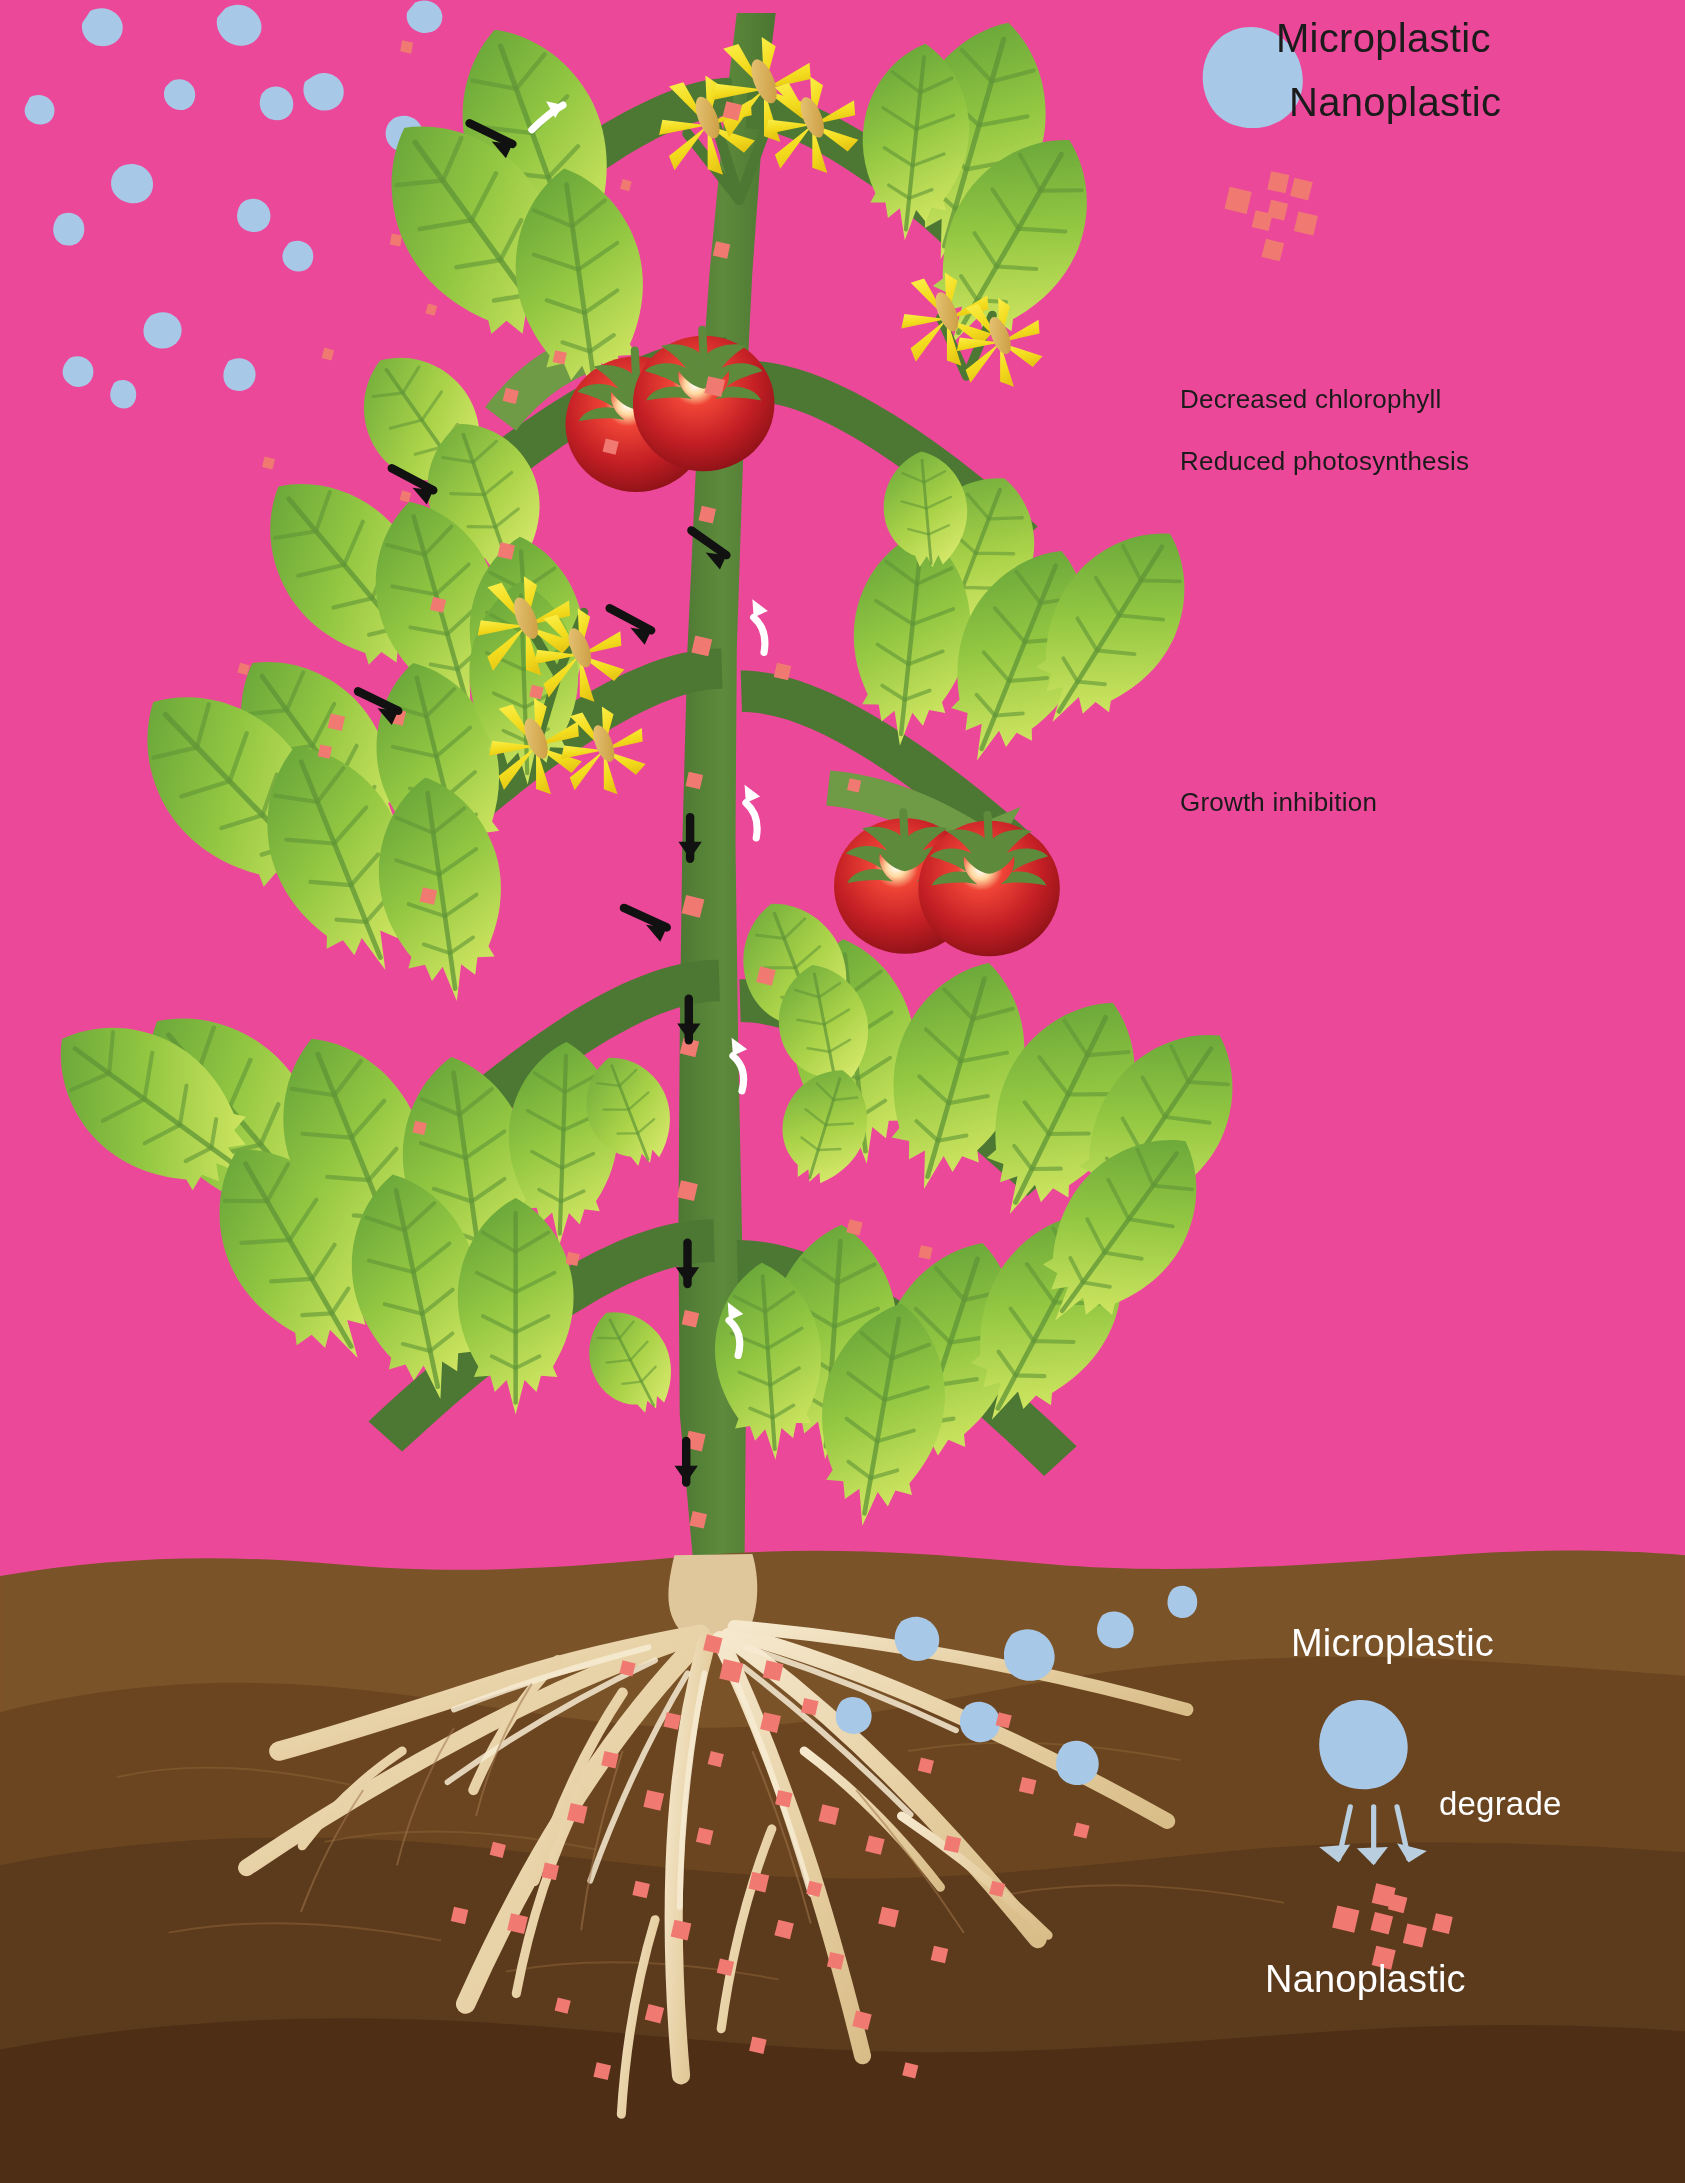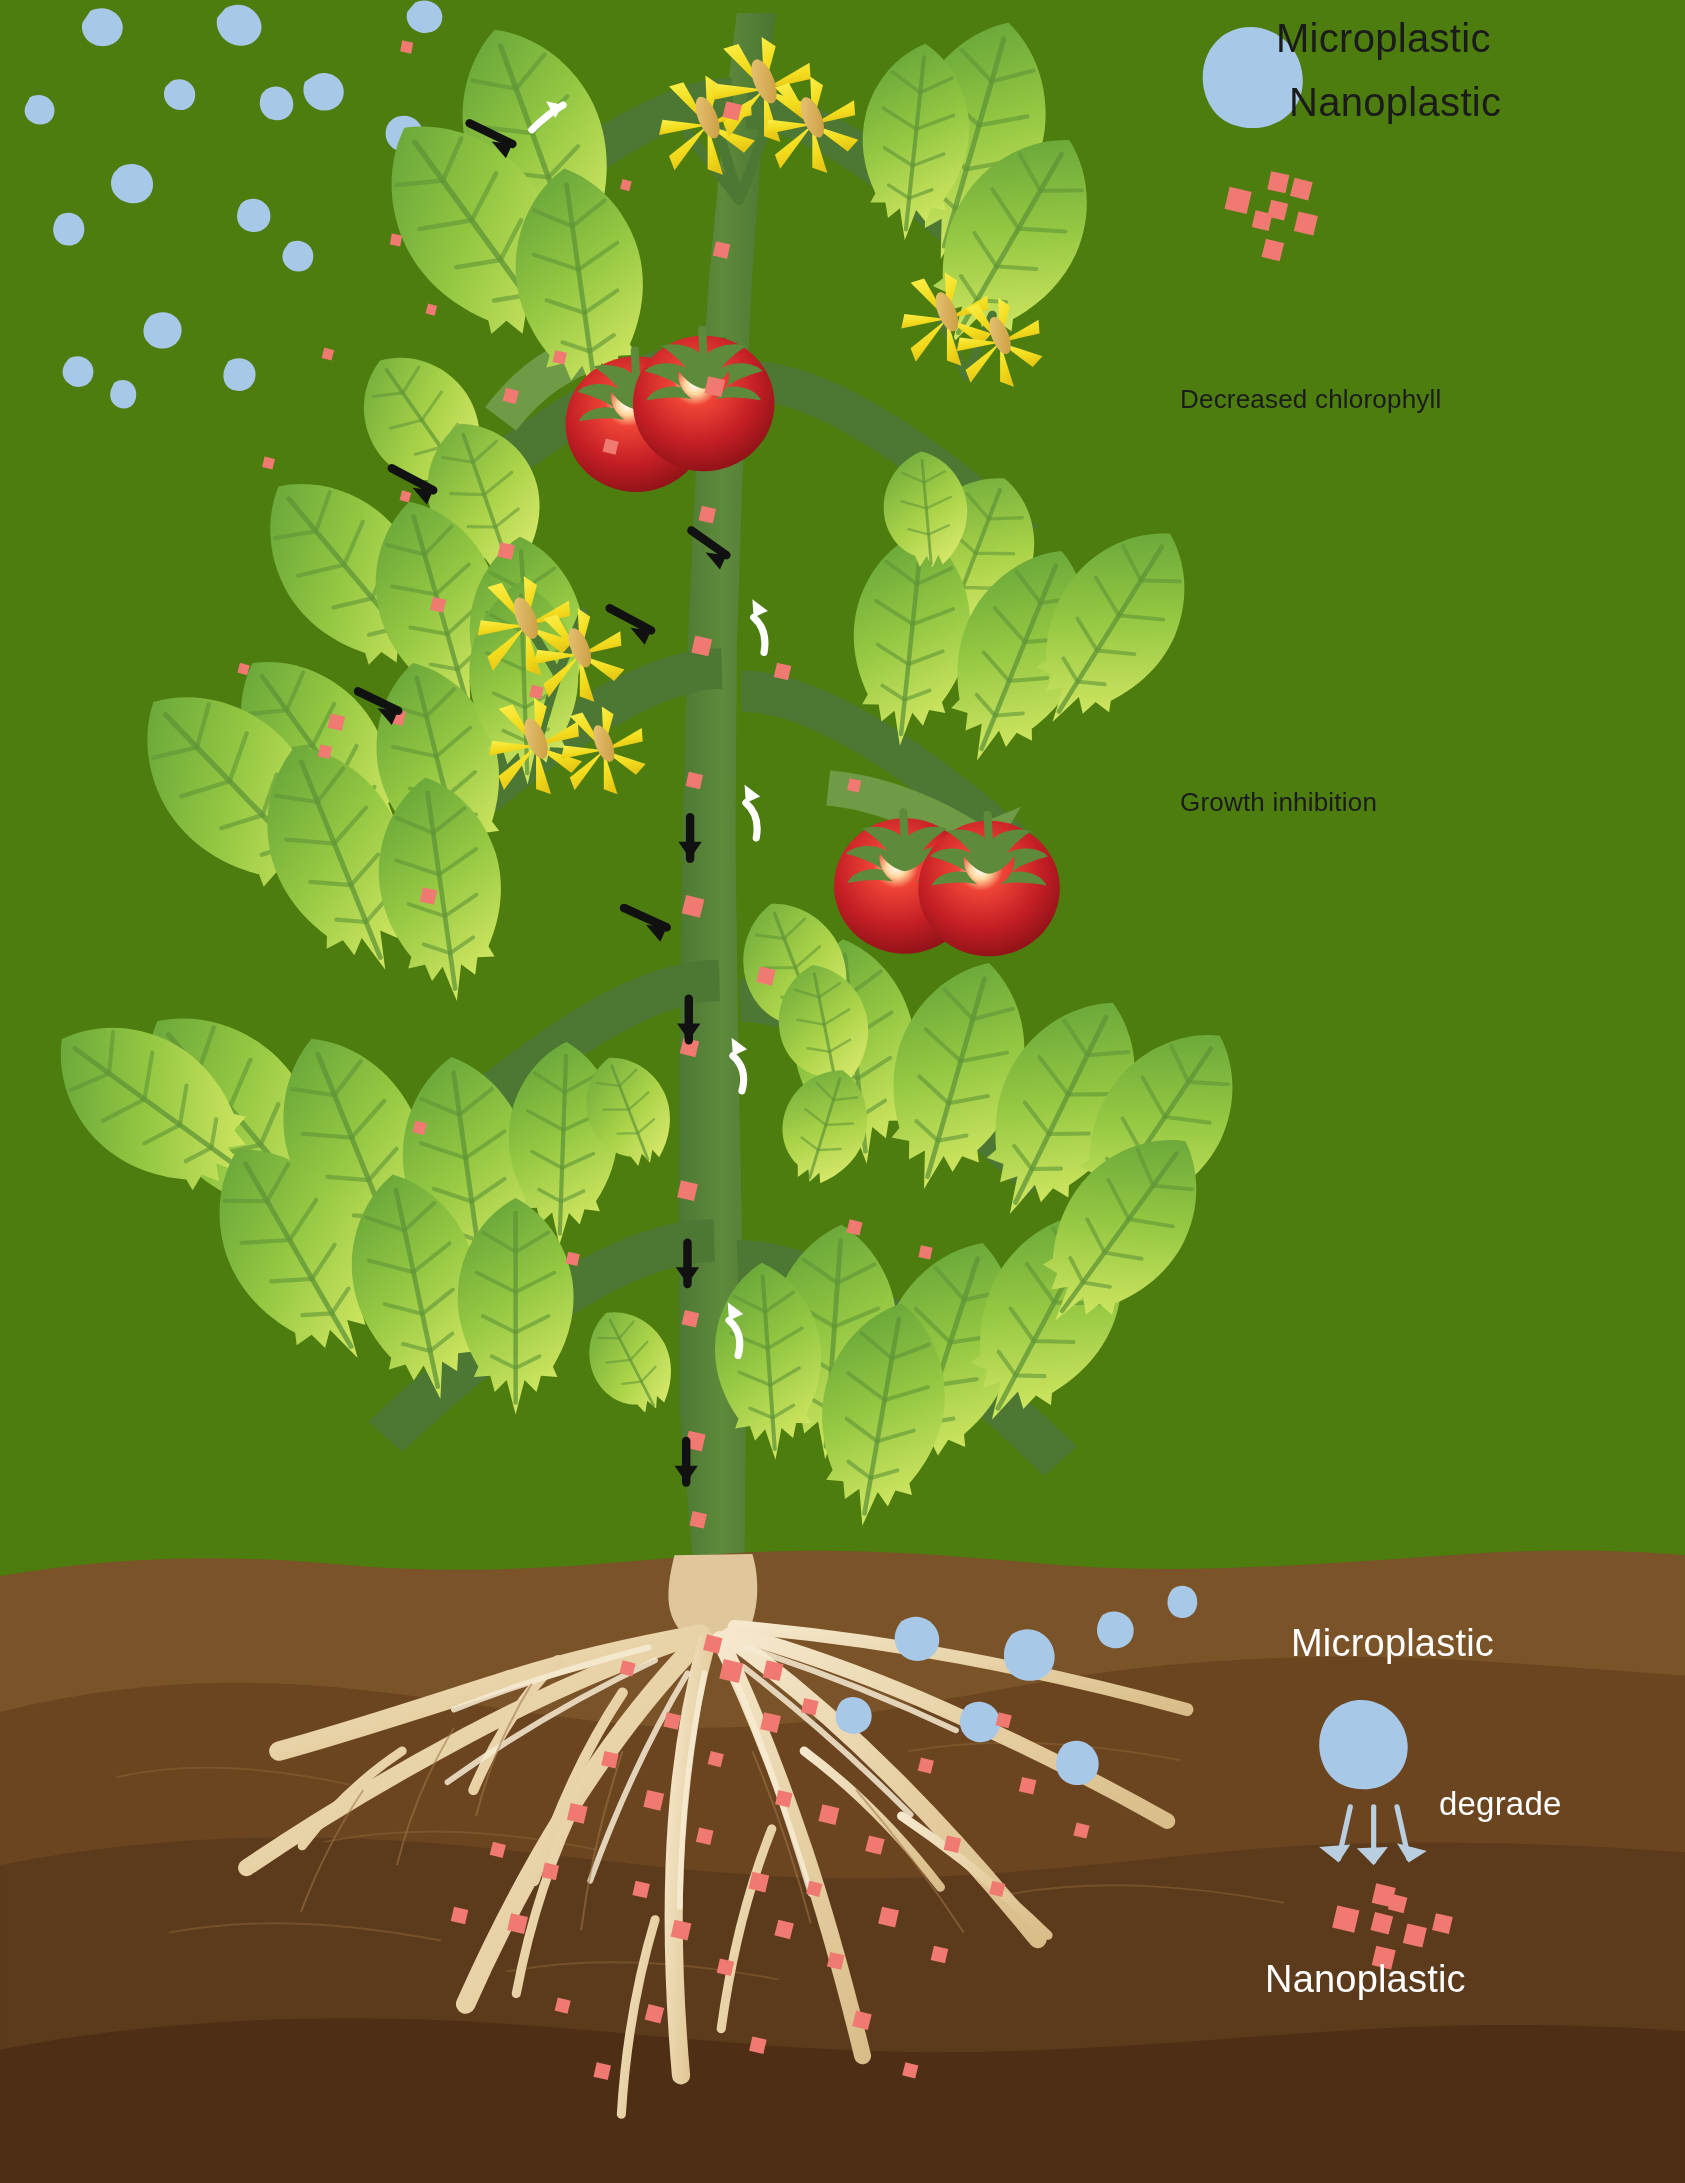--- a/index.html
+++ b/index.html
@@ -1,18 +1,18 @@
 <!DOCTYPE html>
 <html style="font-size:10.4px"><head>
 <meta charset="utf-8">
 <title>Micro- and Nanoplastic Uptake in Tomato Plant</title>
 <style>
   html,body{margin:0;padding:0;background:#ffffff;}
   body{font-family:"Liberation Sans","DejaVu Sans",sans-serif;}
-  #scene{position:relative;width:1685px;height:2183px;background:#4d7c0f;overflow:hidden;}
+  #scene{position:relative;width:1685px;height:2183px;background:#ec4899;overflow:hidden;}
   #canvas{position:absolute;left:0;top:0;width:1685px;height:2183px;}
 
   .lbl{position:absolute;white-space:nowrap;font-family:"Liberation Sans","DejaVu Sans",sans-serif;}
   .legend-label{font-size:40px;color:#1b1b1b;letter-spacing:0.3px;}
   .effect-label{font-size:26px;color:#1b1b1b;letter-spacing:0.2px;}
   .soil-label{font-size:38px;color:#ffffff;letter-spacing:0.2px;}
   .degrade-label{font-size:33px;color:#ffffff;letter-spacing:0.2px;}
 
   #lg-micro-label{left:1276px;top:15.6px;}
   #lg-nano-label{left:1289px;top:80px;}
@@ -510,20 +510,21 @@
     <path d="M1952 368 l28 7 l-7 28 l-28-7 z"></path>
   </g>
 </svg>
 
 <div class="lbl legend-label" id="lg-micro-label">Microplastic</div>
 
 <div class="lbl legend-label" id="lg-nano-label">Nanoplastic</div>
 
 <div class="lbl effect-label" id="eff-chloro">Decreased chlorophyll</div>
 
+<div class="lbl effect-label" id="eff-photo">Reduced photosynthesis</div>
 
 <div class="lbl effect-label" id="eff-growth">Growth inhibition</div>
 
 
 <div class="lbl soil-label" id="soil-micro-label">Microplastic</div>
 
 <div class="lbl degrade-label" id="soil-degrade-label">degrade</div>
 
 <div class="lbl soil-label" id="soil-nano-label">Nanoplastic</div>
 

